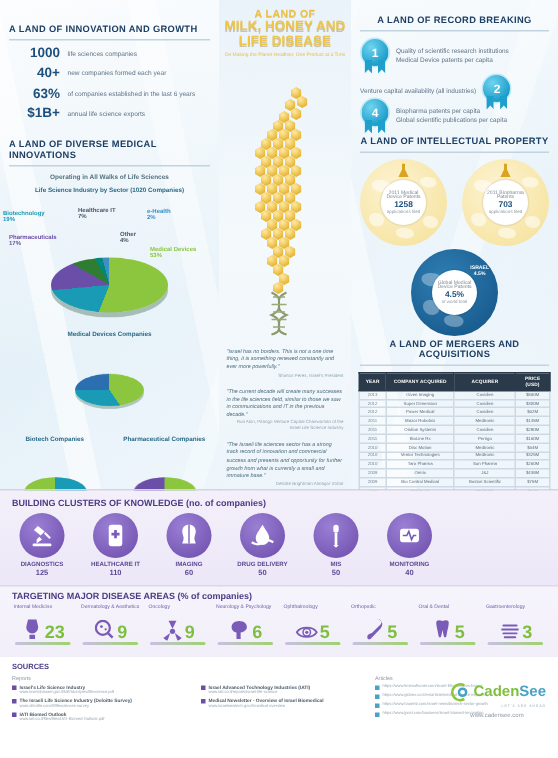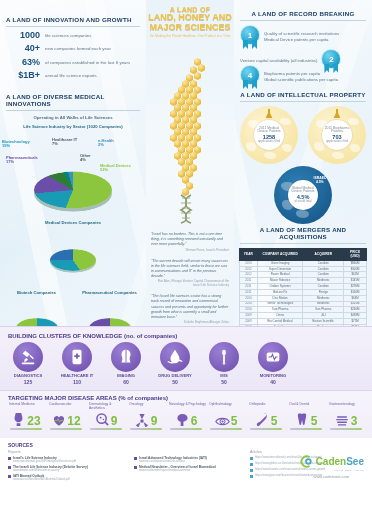--- a/index.html
+++ b/index.html
@@ -278,22 +278,22 @@
         <div class="pie small" style="width:42px;height:42px;margin-top:12px;
           background: conic-gradient(#8cc63f 0 40%, #1a9bb5 40% 75%, #6b4ea8 75% 100%);"></div>
       </div>
     </div>
   </div>
 
   <div class="col colM"></div>
 
   <div class="titleblock">
     <div class="t1">A LAND OF</div>
-    <div class="t2">LAND, HONEY AND</div>
-    <div class="t2">MAJOR SCIENCES</div>
+    <div class="t2">MILK, HONEY AND</div>
+    <div class="t2">LIFE DISEASE</div>
     <div class="t3">On Making the Planet Healthier, One Product at a Time</div>
   </div>
 
   <div style="position:absolute;left:150px;top:56px;width:80px;height:172px">
     <div class="hex" style="left:44px;top:2px"></div>
     <div class="hex" style="left:48px;top:8px"></div>
     <div class="hex" style="left:40px;top:10px"></div>
     <div class="hex" style="left:44px;top:16px"></div>
     <div class="hex" style="left:36px;top:18px"></div>
     <div class="hex" style="left:40px;top:24px"></div>
@@ -698,33 +698,20 @@
             <svg width="13" height="15" viewBox="0 0 14 16">
                 <path d="M4 1 h6 l1 4 c1 3-1 6-4 6 s-5-3-4-6z" fill="#7a5cb8"></path>
                 <path d="M5 12 h4 v3 h-4z" fill="#7a5cb8"></path>
               </svg>
           </div>
           <div class="dval">23</div>
         </div>
         <div class="dbase"></div>
       </div>
 
-      <div class="dis">
-        <div class="dname">Cardiovascular</div>
-        <div class="drow">
-          <div class="dicon">
-            <svg width="14" height="13" viewBox="0 0 16 14">
-                <path d="M8 13 C1 8,1 3,4.5 2 C6.5 1.3,8 3,8 4 C8 3,9.5 1.3,11.5 2 C15 3,15 8,8 13z" fill="#7a5cb8"></path>
-                <path d="M3 7 h3 l1-2 1.5 4 1-2 h3" stroke="#8cc63f" stroke-width="1.1" fill="none"></path>
-              </svg>
-          </div>
-          <div class="dval">12</div>
-        </div>
-        <div class="dbase"></div>
-      </div>
 
       <div class="dis">
         <div class="dname">Dermatology &amp; Aesthetics</div>
         <div class="drow">
           <div class="dicon">
             <svg width="13" height="14" viewBox="0 0 14 15">
                 <circle cx="6" cy="6" r="5" fill="none" stroke="#7a5cb8" stroke-width="1.6"></circle>
                 <path d="M9.5 9.5 L13 13" stroke="#7a5cb8" stroke-width="1.8"></path>
                 <circle cx="5" cy="5" r="1" fill="#7a5cb8"></circle>
                 <circle cx="8" cy="7" r=".8" fill="#7a5cb8"></circle>

